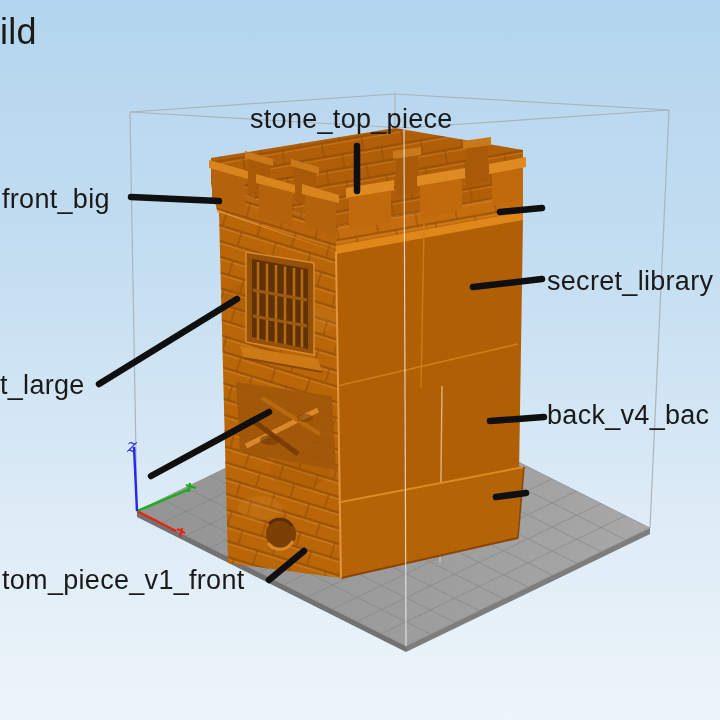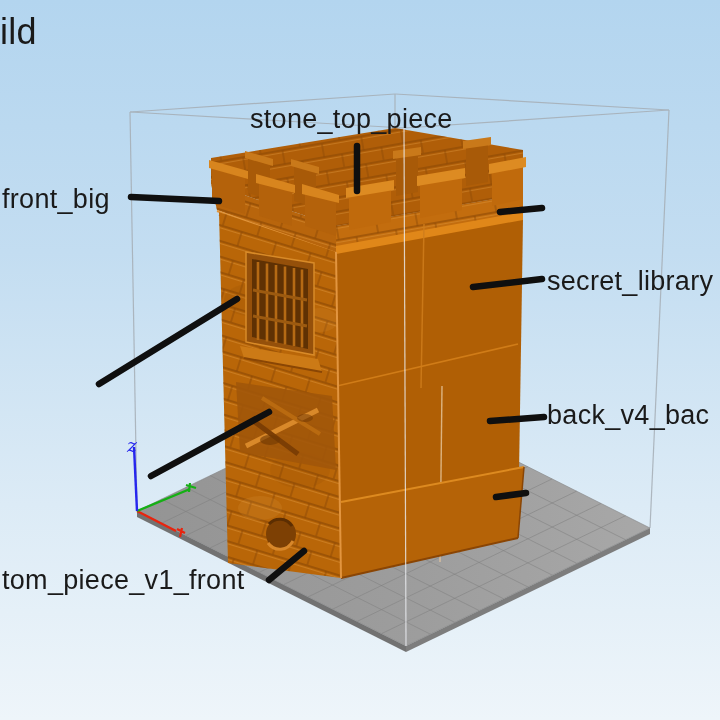--- a/index.html
+++ b/index.html
@@ -207,20 +207,21 @@
 
 <div class="lbl lbl-small" style="left:0px;top:14px;">ild</div>
 
 <div class="lbl" style="left:250px;top:106px;">stone_top_piece</div>
 
 <div class="lbl" style="left:2px;top:186px;">front_big</div>
 
 
 <div class="lbl" style="left:547px;top:268px;">secret_library</div>
 
+<div class="lbl" style="left:0px;top:372px;">t_large</div>
 
 
 <div class="lbl" style="left:547px;top:402px;">back_v4_bac</div>
 
 
 <div class="lbl" style="left:2px;top:567px;">tom_piece_v1_front</div>
 
 </div>
 
 </body></html>

